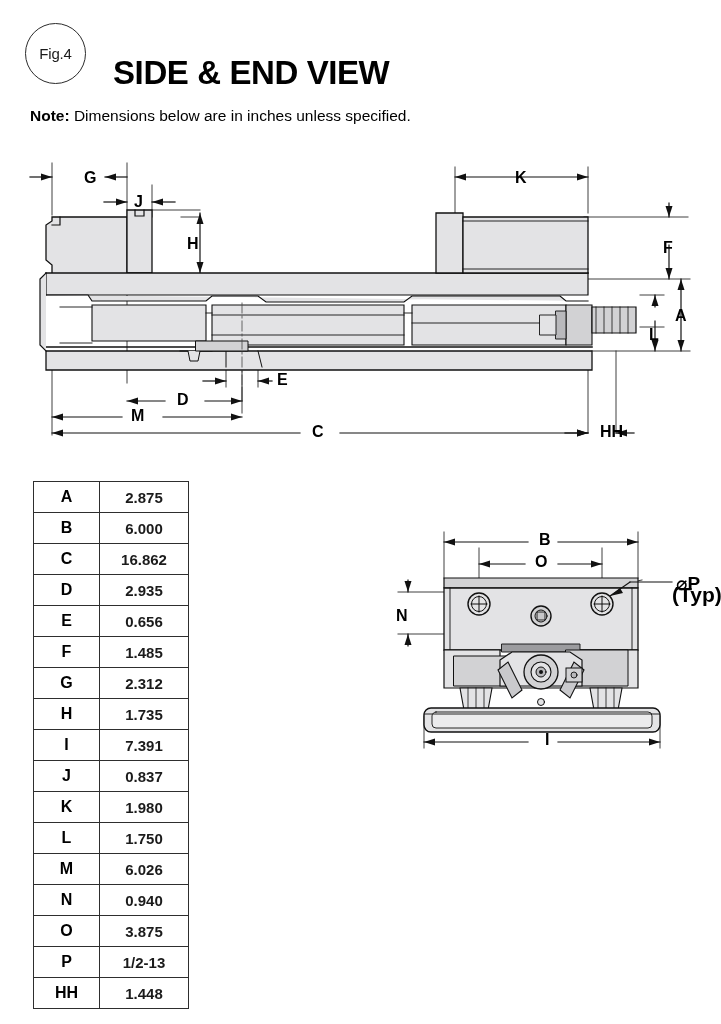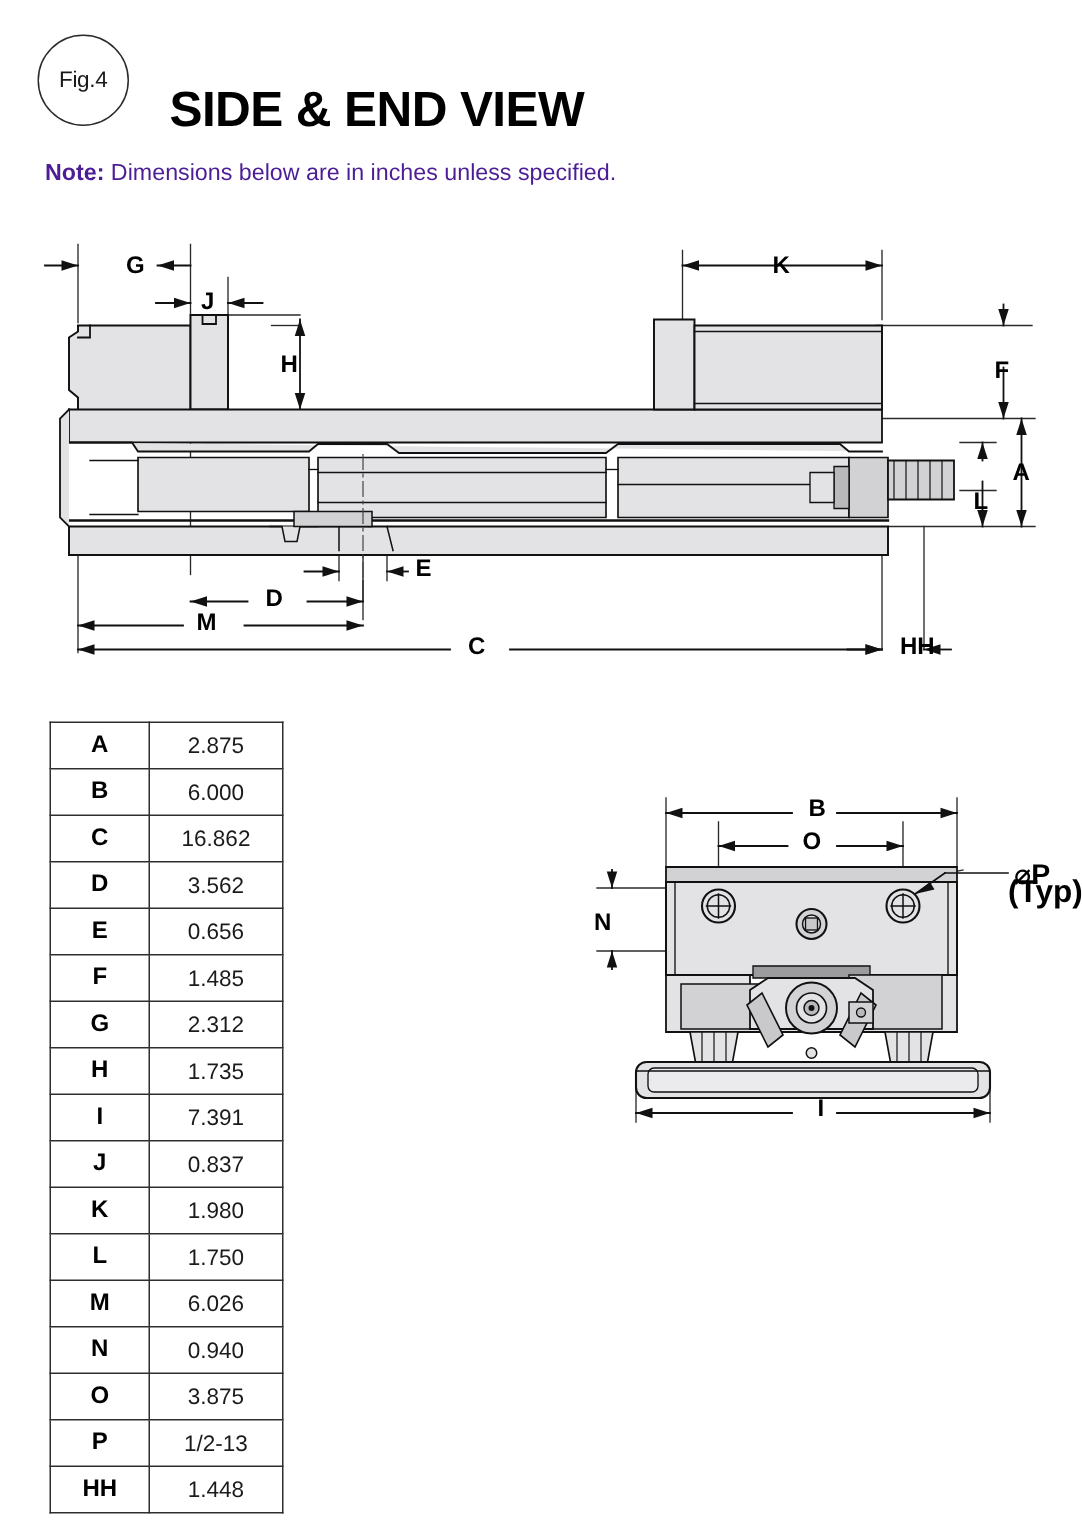--- a/index.html
+++ b/index.html
@@ -19,21 +19,21 @@
     box-sizing:border-box;
   }
   .fig-badge span{font-size:15px;font-weight:400;letter-spacing:-0.2px;color:#1a1a1a;}
   .title{
     position:absolute;left:113px;top:33px;
     font-size:33px;font-weight:bold;letter-spacing:-0.4px;color:#000;
     white-space:nowrap;
     margin-top:21px;
   }
   .note{
-    position:absolute;left:30px;top:107px;font-size:15.5px;color:#4c1d95;white-space:nowrap;
+    position:absolute;left:30px;top:107px;font-size:15.5px;color:#000000;white-space:nowrap;
   }
   .note b{font-weight:bold;}
 
   
   .dim-label{
     position:absolute;font-size:16px;font-weight:bold;color:#000;
     line-height:1;white-space:nowrap;
   }
   svg{display:block;}
   .svgwrap{position:absolute;}
@@ -41,21 +41,21 @@
   
   .dimtable{
     position:absolute;left:33px;top:481px;border-collapse:collapse;
     background:#fff;
   }
   .dimtable td{
     border:1.3px solid #2e2e2e;height:30px;text-align:center;vertical-align:middle;
     font-size:15px;color:#1b1b1b;padding:0;
   }
   .dimtable td.k{width:65px;font-weight:bold;font-size:16px;color:#000;}
-  .dimtable td.v{width:88px;font-weight:normal;}
+  .dimtable td.v{width:88px;font-weight:bold;}
 </style>
 </head>
 <body>
 
 <div class="page">
 
   <div class="fig-badge">
     <span>Fig.4</span>
   </div>
   <div class="title">SIDE &amp; END VIEW</div>
@@ -257,21 +257,21 @@
       <tr>
           <td class="k">B</td>
           <td class="v">6.000</td>
         </tr>
       <tr>
           <td class="k">C</td>
           <td class="v">16.862</td>
         </tr>
       <tr>
           <td class="k">D</td>
-          <td class="v">3.562</td>
+          <td class="v">2.935</td>
         </tr>
       <tr>
           <td class="k">E</td>
           <td class="v">0.656</td>
         </tr>
       <tr>
           <td class="k">F</td>
           <td class="v">1.485</td>
         </tr>
       <tr>

